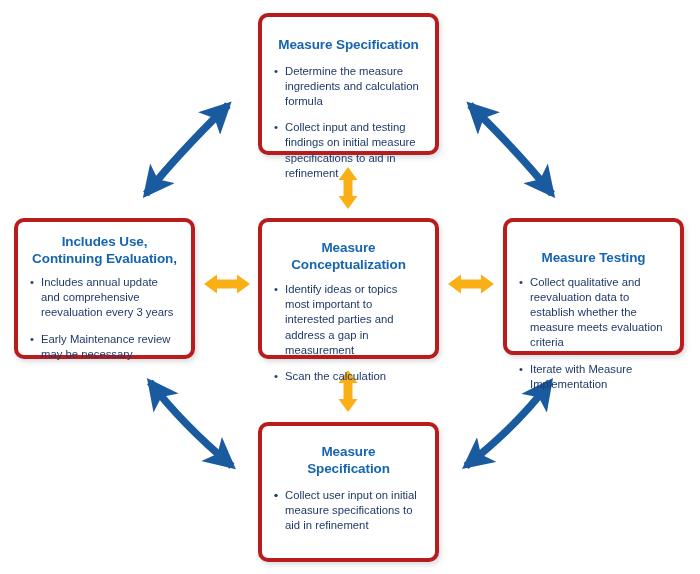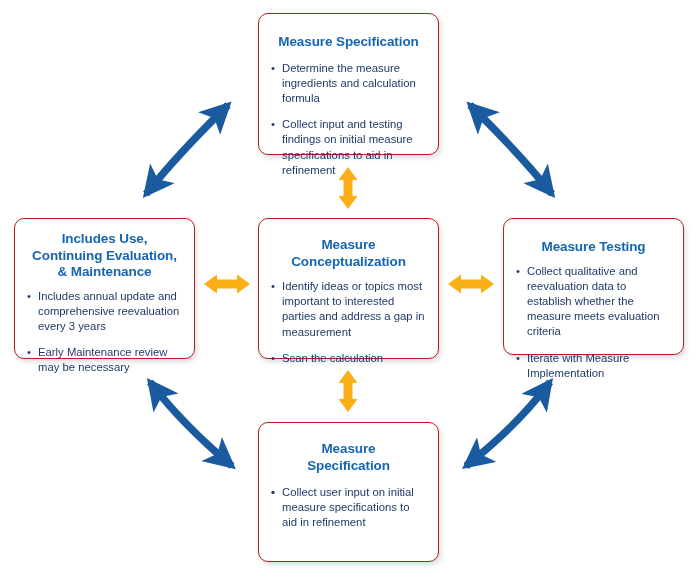--- a/index.html
+++ b/index.html
@@ -23,21 +23,21 @@
     left: 0;
     top: 0;
     width: 700px;
     height: 574px;
     pointer-events: none;
   }
   .node {
     position: absolute;
     box-sizing: border-box;
     background: #ffffff;
-    border: 1px solid #b91c1c;
+    border: 4px solid #b91c1c;
     border-radius: 10px;
     box-shadow: 2px 3px 5px rgba(140,145,155,0.30);
     padding: 10px 12px 10px 12px;
     z-index: 5;
   }
   .node-title {
     color: #1665B0;
     font-weight: bold;
     font-size: 13.5px;
     line-height: 16.5px;
@@ -72,21 +72,21 @@
   #node-spec  { left: 258px; top: 13px;  width: 181px; height: 142px; }
   #node-left  { left: 14px;  top: 218px; width: 181px; height: 141px; }
   #node-core  { left: 258px; top: 218px; width: 181px; height: 141px; }
   #node-right { left: 503px; top: 218px; width: 181px; height: 137px; }
   #node-impl  { left: 258px; top: 422px; width: 181px; height: 140px; }
 
   #node-left .bullets li,
   #node-core .bullets li,
   #node-impl .bullets li { }
 
-  #node-right .node-title { margin-top: 10px; }
+  #node-right .node-title { margin-top: 18px; }
   #node-spec .node-title { margin-top: 10px; margin-bottom: 10px; }
   #node-impl .node-title { margin-top: 8px; margin-bottom: 10px; }
   #node-left .node-title { margin-top: 2px; margin-bottom: 8px; }
   #node-core .node-title { margin-top: 8px; margin-bottom: 9px; }
 </style>
 </head>
 <body>
 
 <div id="stage">
 
@@ -149,21 +149,20 @@
         <span class="bdot">•</span>
         <span>Collect input and testing findings on initial measure specifications to aid in refinement</span>
       </li>
     </ul>
   </div>
 
   <div class="node" id="node-left">
     <div class="node-title">
       <div>Includes Use,</div>
       <div>Continuing Evaluation,</div>
-      <div>&amp; Maintenance</div>
     </div>
     <ul class="bullets">
       <li>
         <span class="bdot">•</span>
         <span>Includes annual update and comprehensive reevaluation every 3 years</span>
       </li>
       <li>
         <span class="bdot">•</span>
         <span>Early Maintenance review may be necessary</span>
       </li>

